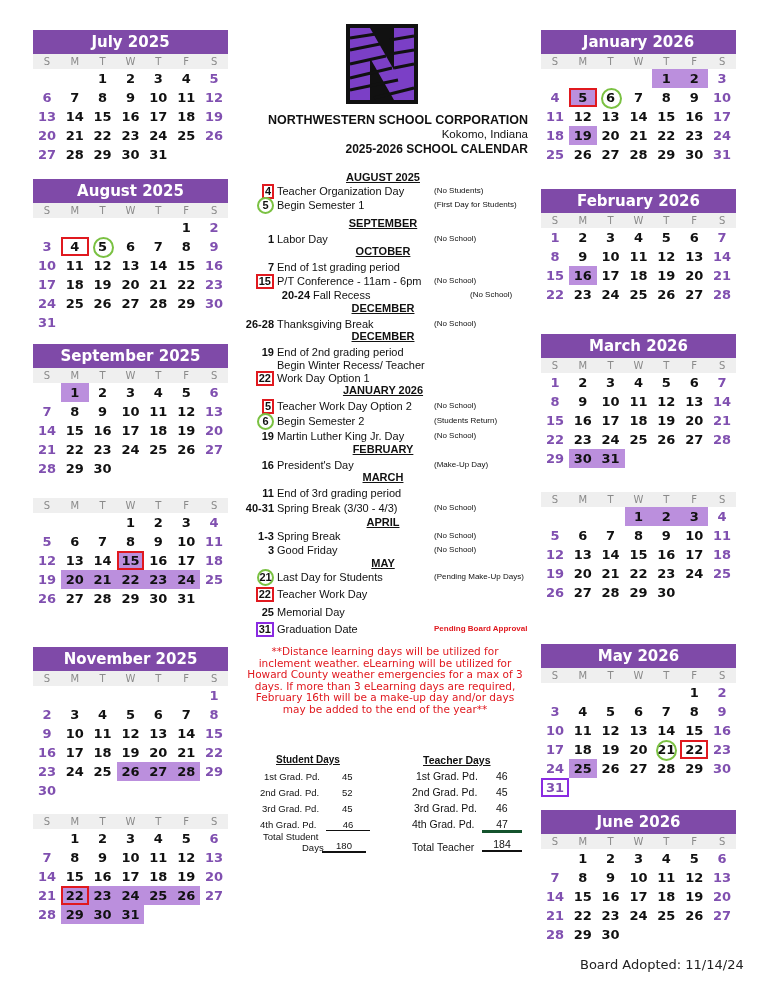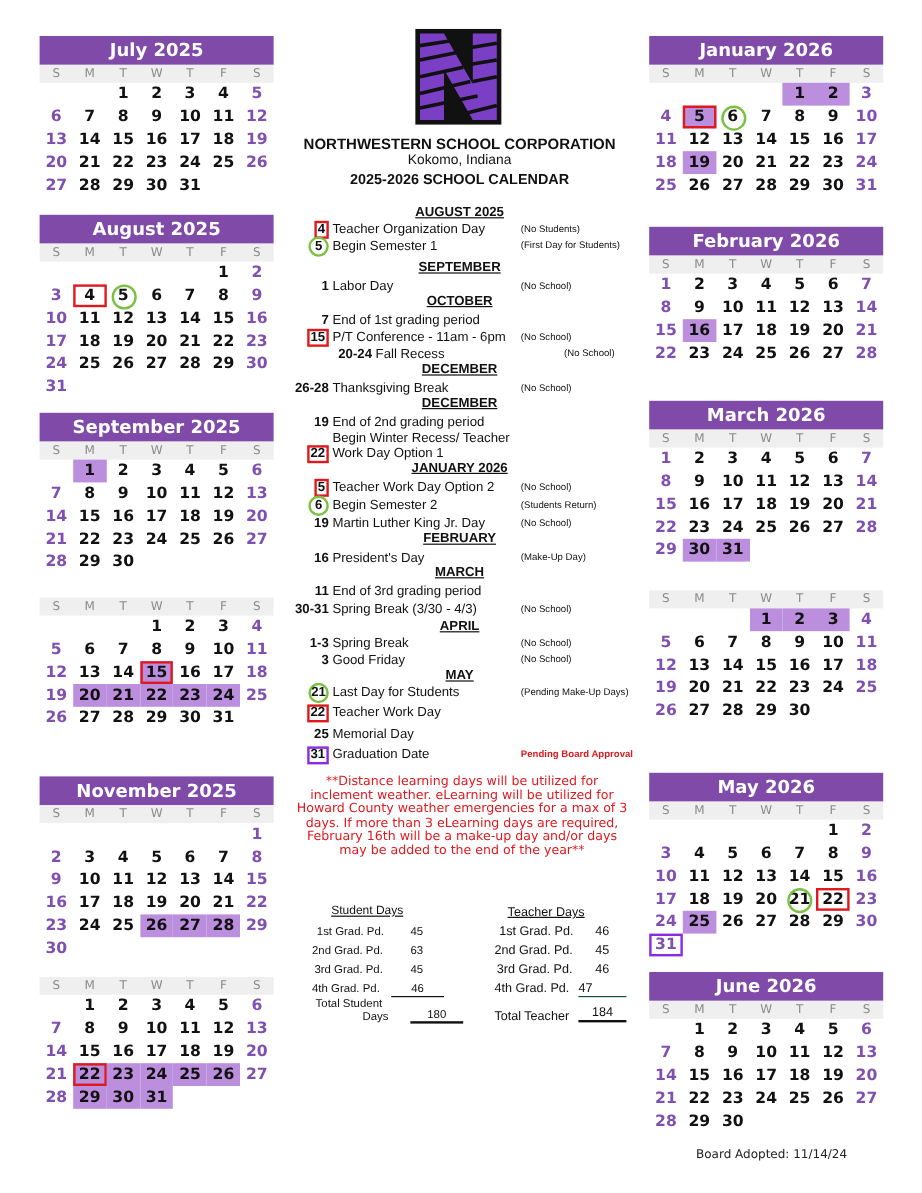--- a/index.html
+++ b/index.html
@@ -8,35 +8,35 @@
   .cal .title{background:#7f4aa8;color:#fff;text-align:center;font-family:"DejaVu Sans",sans-serif;font-weight:bold;font-size:15px;height:24px;line-height:24px;}
   .cal .dow{display:grid;grid-template-columns:repeat(7,1fr);background:#efefef;height:15px;line-height:15px;font-size:10px;color:#8a8a8a;text-align:center;font-family:"DejaVu Sans",sans-serif;}
   .cal .grid{display:grid;grid-template-columns:repeat(7,1fr);}
   .cal .d{height:19px;line-height:19px;text-align:center;font-family:"DejaVu Sans",sans-serif;font-weight:bold;font-size:13px;color:#111;position:relative;box-sizing:border-box;}
   .cal .d.we{color:#8050b0;}
   .cal .d.hl{background:#bb8fdd;}
   .cal .d.box-red{outline:2px solid #e0191f;outline-offset:-2px;}
   .cal .d.box-purple{outline:2px solid #8a2be2;outline-offset:-2px;}
   .cal .d.circ::after{content:"";position:absolute;left:50%;top:50%;width:17px;height:17px;margin:-10px 0 0 -10px;border:2px solid #7ac142;border-radius:50%;}
   .logo{position:absolute;left:346px;top:24px;width:72px;height:80px;}
-  .hdr{position:absolute;left:238px;width:290px;text-align:center;}
+  .hdr{position:absolute;left:238px;width:290px;text-align:right;}
   .ev{position:absolute;left:238px;width:300px;height:14px;font-size:11px;line-height:14px;}
   .ev .num{position:absolute;right:264px;font-weight:bold;text-align:right;}
   .ev .num.boxr{border:2px solid #e0191f;padding:0 1px;line-height:11px;top:0;}
   .ev .num.boxp{border:2px solid #8a2be2;padding:0 1px;line-height:11px;top:0;}
   .ev .num.circ{border:2px solid #7ac142;border-radius:50%;width:13px;height:13px;line-height:13px;text-align:center;top:-1px;}
   .ev .txt{position:absolute;left:39px;}
   .ev .note{position:absolute;left:196px;font-size:8px;}
   .ev .note.red{color:#e0191f;font-weight:bold;}
   .sec{position:absolute;left:238px;width:290px;text-align:center;font-weight:bold;font-size:11px;text-decoration:underline;}
   .disc{position:absolute;left:244px;width:282px;text-align:center;color:#e0191f;font-size:10.5px;line-height:11.5px;font-family:"DejaVu Sans",sans-serif;}
   .tally{position:absolute;font-size:9.5px;}
-  .tally .th{font-weight:normal;text-decoration:underline;font-size:10px;}
+  .tally .th{font-weight:bold;text-decoration:underline;font-size:10px;}
   .row{position:absolute;white-space:nowrap;}
-  .board{position:absolute;left:580px;top:957px;font-size:10px;font-family:"DejaVu Sans",sans-serif;color:#222;}
+  .board{position:absolute;left:580px;top:957px;font-size:13px;font-family:"DejaVu Sans",sans-serif;color:#222;}
 </style>
 </head>
 <body>
 
 <svg class="logo" viewBox="0 0 72 80">
   <rect x="0" y="0" width="72" height="80" fill="#111"></rect>
   <path d="M4 4 H24 L48 46 V4 H68 V76 H48 L24 34 V76 H4 Z" fill="#7b3fc6"></path>
   <g stroke="#111" stroke-width="3">
     <line x1="4" y1="14" x2="30" y2="10"></line>
       <line x1="4" y1="26" x2="34" y2="20"></line>
@@ -697,21 +697,21 @@
       <span class="num">16</span>
       <span class="txt">President's Day</span>
       <span class="note">(Make-Up Day)</span>
     </div>
     <div class="ev" style="top: 486px;">
       <span class="num">11</span>
       <span class="txt">End of 3rd grading period</span>
       <span class="note"></span>
     </div>
     <div class="ev" style="top: 501px;">
-      <span class="num">30-31</span>
+      <span class="num">40-31</span>
       <span class="txt">Spring Break (3/30 - 4/3)</span>
       <span class="note">(No School)</span>
     </div>
     <div class="ev" style="top: 529px;">
       <span class="num">1-3</span>
       <span class="txt">Spring Break</span>
       <span class="note">(No School)</span>
     </div>
     <div class="ev" style="top: 543px;">
       <span class="num">3</span>
@@ -740,37 +740,37 @@
     </div>
   </div>
 
 <div class="disc" style="top:646px;">**Distance learning days will be utilized for inclement weather. eLearning will be utilized for Howard County weather emergencies for a max of 3 days.  If more than 3 eLearning days are required, February 16th will be a make-up day and/or days may be added to the end of the year**</div>
 
 <div class="tally" style="left:260px;top:754px;width:120px;">
   <div class="row th" style="left:16px;top:0;">Student Days</div>
   <div class="row" style="left:4px;top:17px;">1st Grad. Pd.</div>
   <div class="row" style="left:82px;top:17px;">45</div>
   <div class="row" style="left:0;top:33px;">2nd Grad. Pd.</div>
-  <div class="row" style="left:82px;top:33px;">63</div>
+  <div class="row" style="left:82px;top:33px;">52</div>
   <div class="row" style="left:2px;top:49px;">3rd Grad. Pd.</div>
   <div class="row" style="left:82px;top:49px;">45</div>
   <div class="row" style="left:0;top:65px;">4th  Grad. Pd.</div>
   <div class="row" style="left:66px;top:65px;width:44px;text-align:center;border-bottom:1px solid #111;">46</div>
   <div class="row" style="left:3px;top:77px;">Total Student</div>
   <div class="row" style="left:42px;top:88px;">Days</div>
-  <div class="row" style="left:82px;top:86px;width:44px;text-align:center;border-bottom:2px solid #111;">180</div>
+  <div class="row" style="left:62px;top:86px;width:44px;text-align:center;border-bottom:2px solid #111;">180</div>
 </div>
 
 <div class="tally" style="left:412px;top:754px;width:120px;font-size:10.5px;">
   <div class="row th" style="left:11px;top:0;font-size:10.5px;">Teacher Days</div>
   <div class="row" style="left:4px;top:16px;">1st Grad. Pd.</div>
   <div class="row" style="left:84px;top:16px;">46</div>
   <div class="row" style="left:0;top:32px;">2nd Grad. Pd.</div>
   <div class="row" style="left:84px;top:32px;">45</div>
   <div class="row" style="left:2px;top:48px;">3rd Grad. Pd.</div>
   <div class="row" style="left:84px;top:48px;">46</div>
   <div class="row" style="left:0;top:64px;">4th  Grad. Pd.</div>
-  <div class="row" style="left:70px;top:64px;width:40px;border-bottom:1px solid #14532d;">47</div>
+  <div class="row" style="left:70px;top:64px;width:40px;text-align:center;border-bottom:3px solid #14532d;">47</div>
   <div class="row" style="left:0;top:87px;">Total Teacher</div>
   <div class="row" style="left:70px;top:84px;width:40px;text-align:center;border-bottom:2px solid #111;">184</div>
 </div>
 
 <div class="board">Board Adopted: 11/14/24</div>
 
 </body></html>

